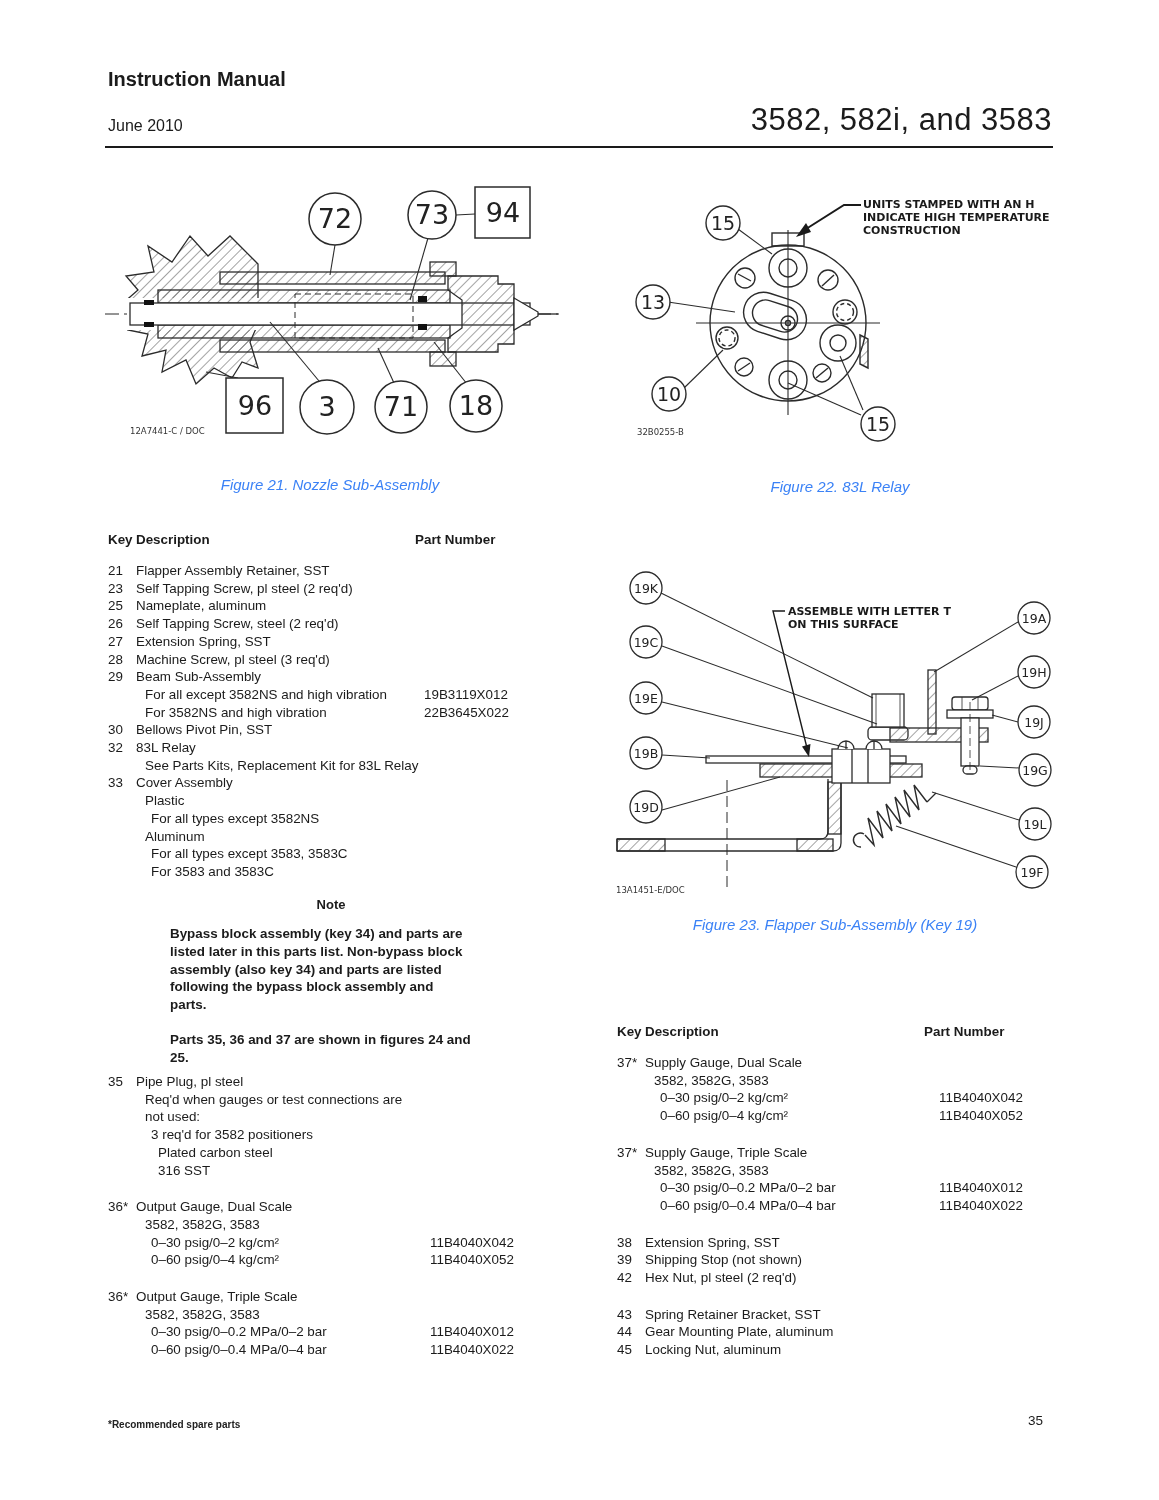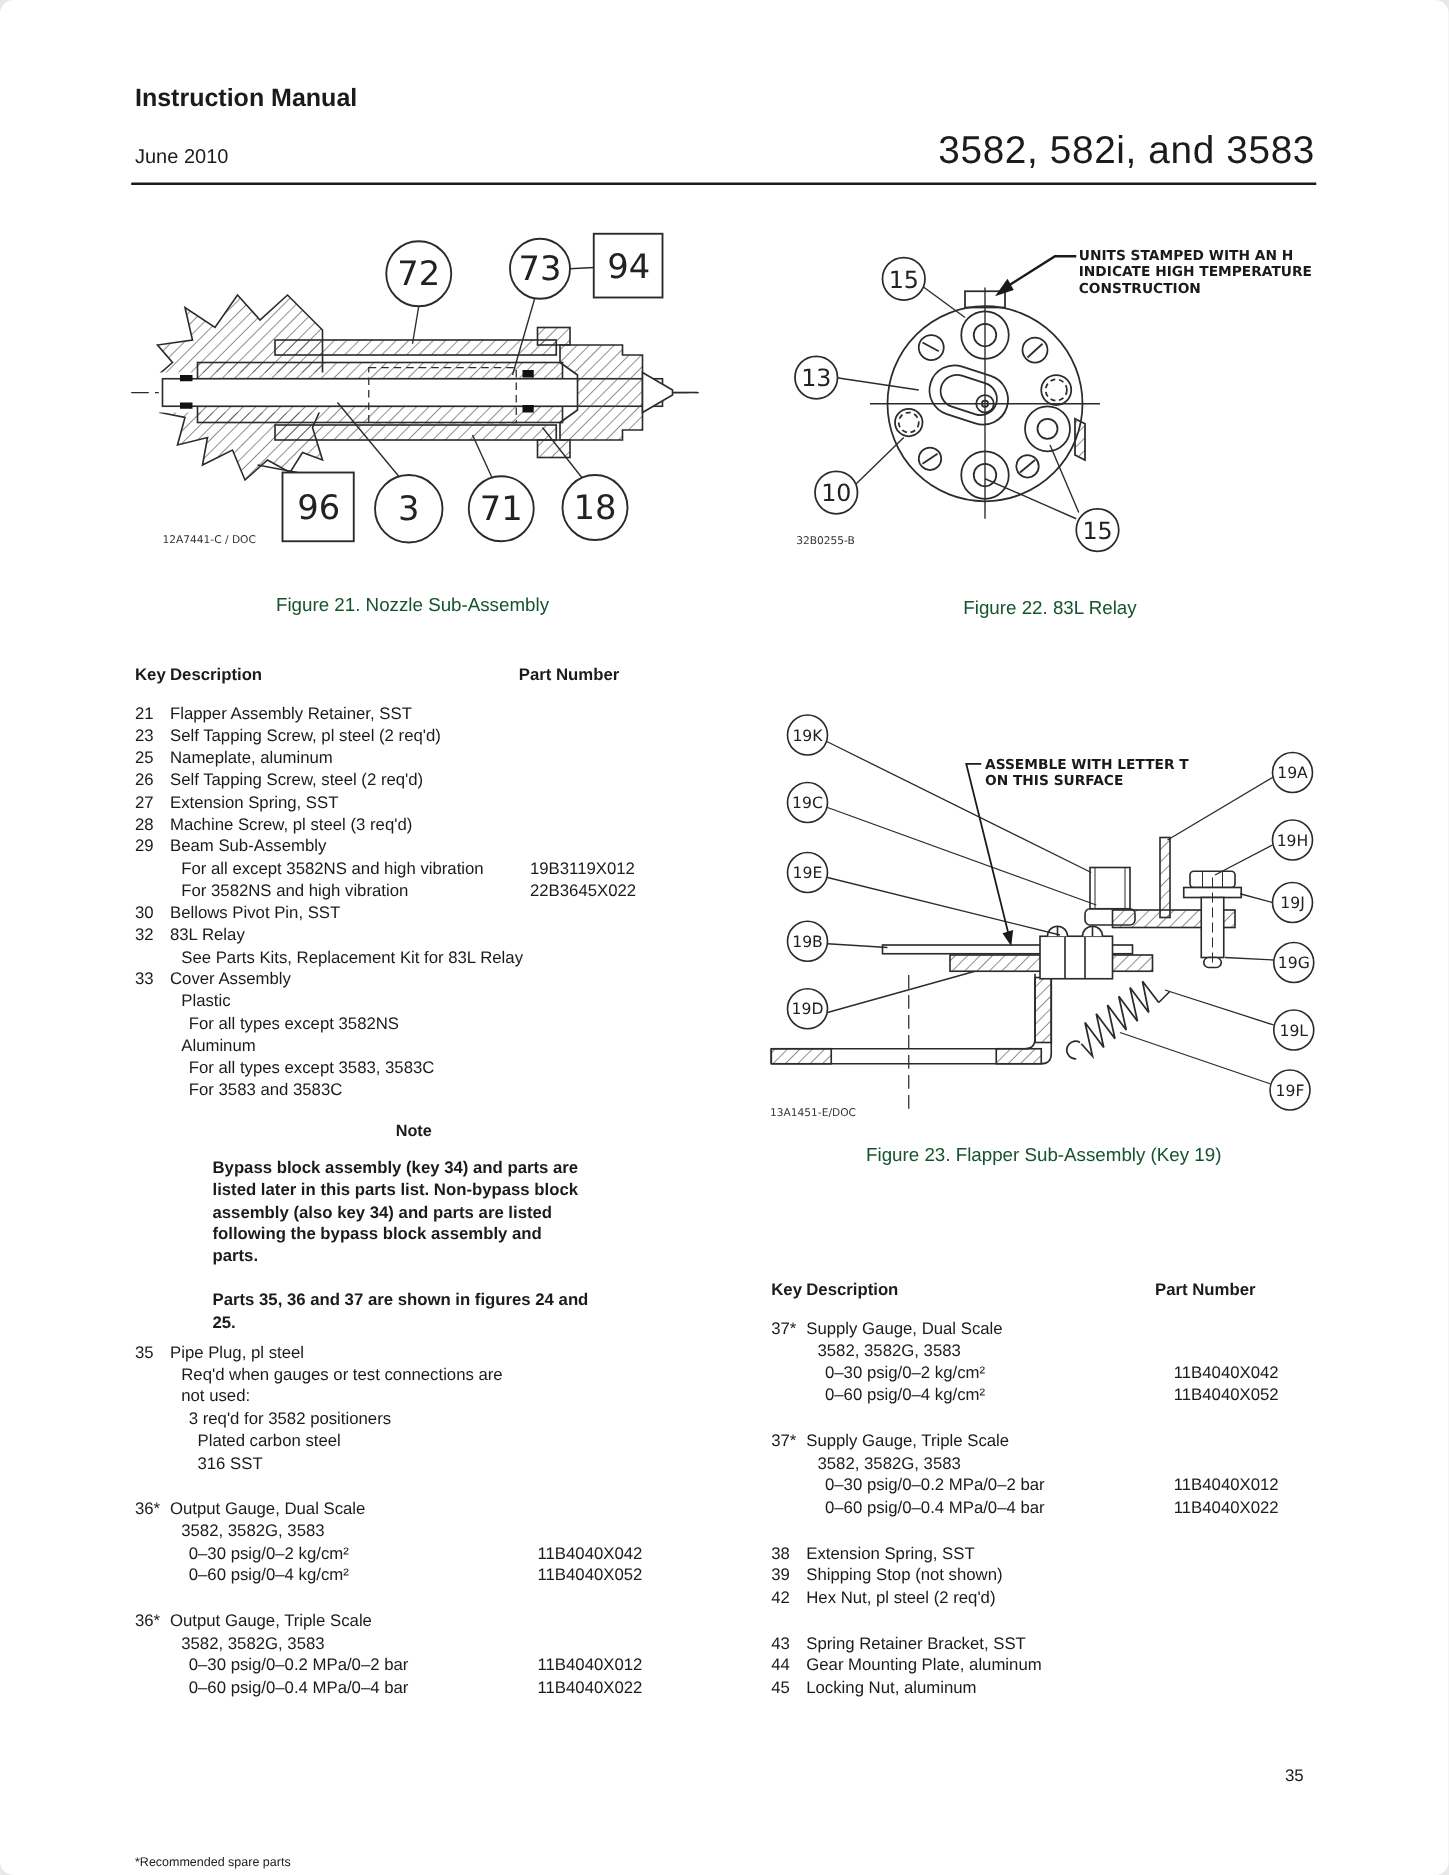--- a/index.html
+++ b/index.html
@@ -1,42 +1,42 @@
 <!DOCTYPE html>
 <html><head>
 <meta charset="utf-8">
 <style>
   html,body{margin:0;padding:0;background:#e8e8e8;}
   .page{position:relative;width:1159px;height:1500px;background:#ffffff;
-        font-family:"Liberation Sans",sans-serif;color:#1b1b1b;overflow:hidden;border-radius:11px;}
+        font-family:"Liberation Sans",sans-serif;color:#1b1b1b;overflow:hidden;}
   .abs{position:absolute;}
   
   .h-title{left:108px;top:68px;font-size:20px;font-weight:bold;}
   .h-date{left:108px;top:117px;font-size:16px;}
   .h-product{right:107px;top:102px;font-size:31px;letter-spacing:0.5px;}
   .h-rule{left:105px;top:146px;width:948px;height:2px;background:#1a1a1a;}
   
-  .figcap{font-size:15px;text-align:center;color:#14532d;}
+  .figcap{font-style:italic;font-size:15px;text-align:center;color:#3b82f6;}
   
   .ptable{font-size:13.4px;}
   .thead{display:flex;font-weight:bold;margin-bottom:15px;}
   .tr{display:flex;line-height:17.7px;}
   .tk{width:28px;flex:none;}
   .td{width:279px;flex:none;}
   .tp{width:96px;flex:none;}
   .i1{padding-left:9px;}
   .i2{padding-left:15px;}
   .i3{padding-left:22px;}
   .gap{margin-top:19px;}
   
   .notetitle{font-weight:bold;font-size:13px;text-align:center;margin-bottom:13px;}
   .notepara{font-weight:bold;font-size:13.4px;line-height:17.8px;width:302px;margin-left:62px;}
   .p2{margin-top:17px;}
   
-  .f-note{left:108px;top:1485px;font-size:10px;color:#222;}
+  .f-note{left:108px;top:1419px;font-size:10px;color:#222;font-weight:bold;}
   .f-page{right:116px;top:1413px;font-size:13.5px;}
   svg{position:absolute;}
   svg text{font-family:"DejaVu Sans",sans-serif;}
 </style>
 </head>
 <body>
 
 <div class="page">
 
   <div class="abs h-title">Instruction Manual</div>

